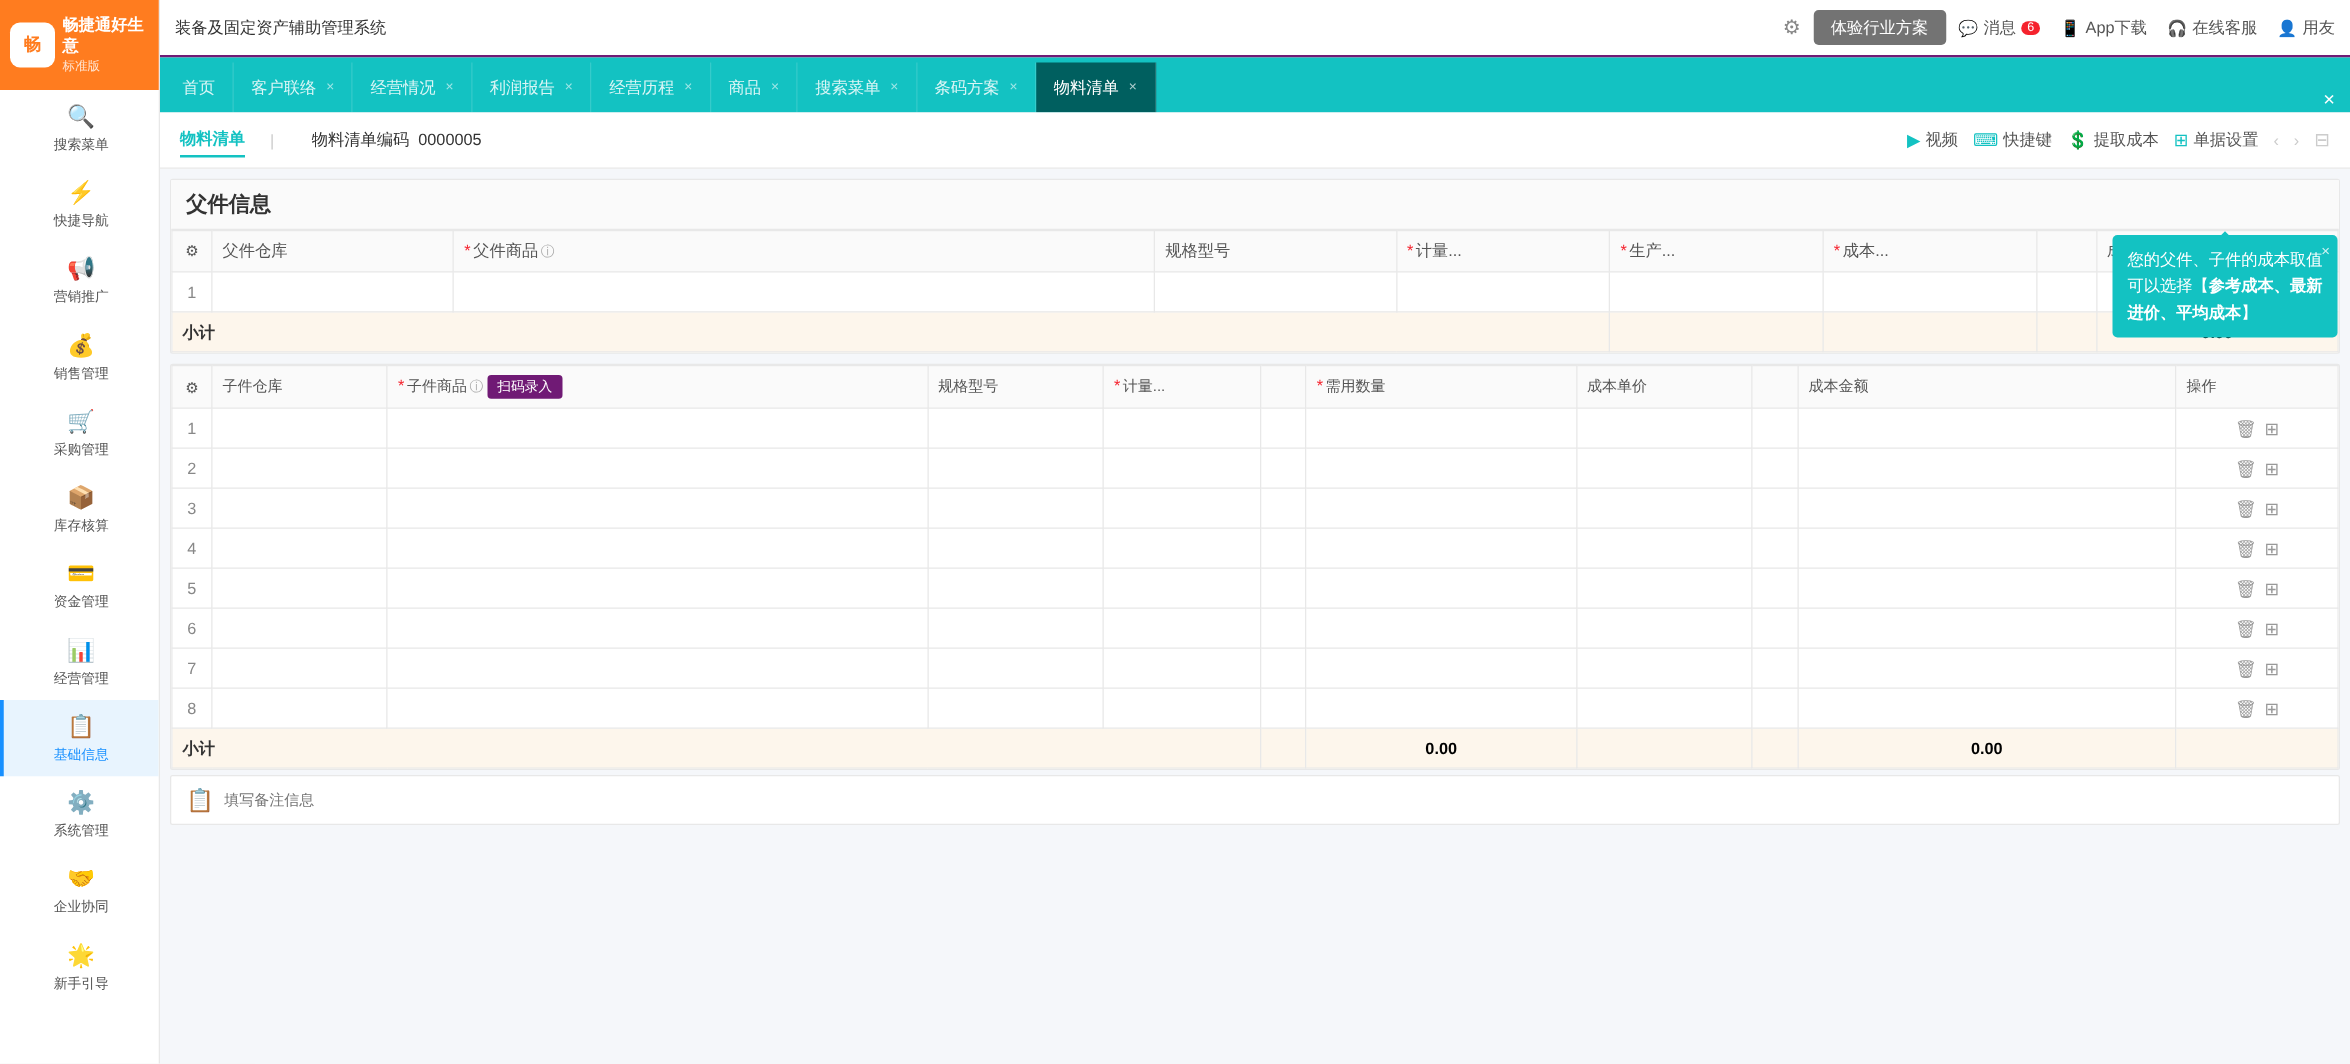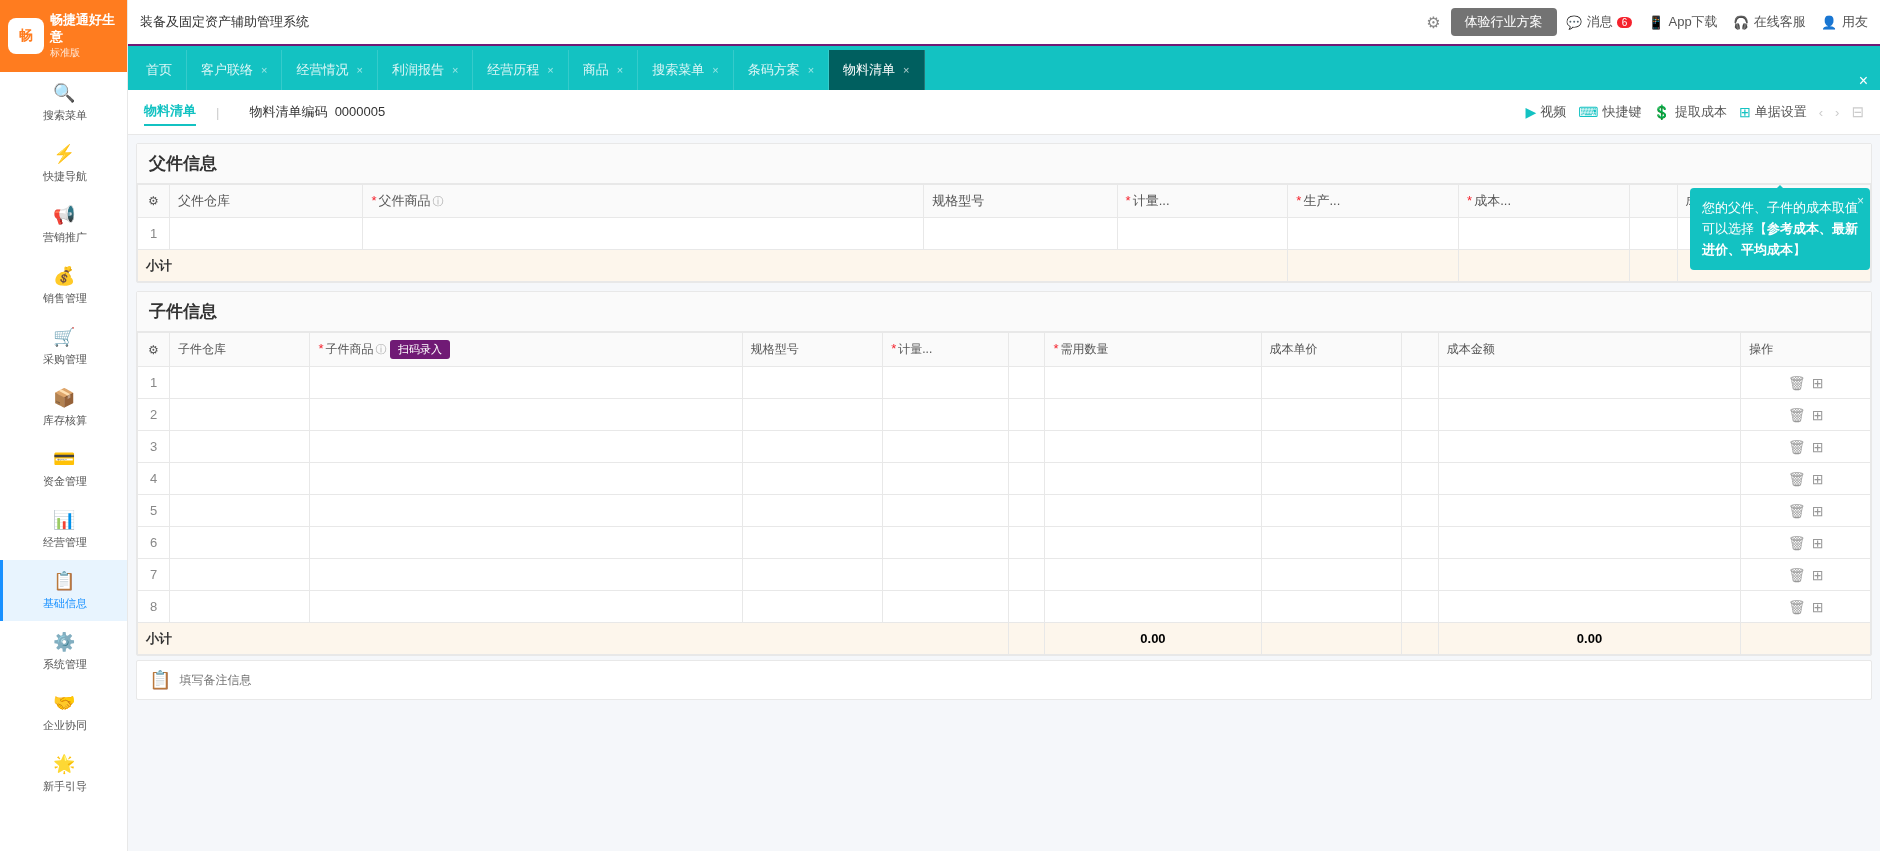--- a/index.html
+++ b/index.html
@@ -286,21 +286,20 @@
               <td></td>
               <td></td>
               <td class="subtotal-val">0.00</td>
             </tr>
           </tbody>
         </table>
       </div>
     </div>
 
     <div class="section" style="margin-top:8px;">
-      <div class="section-title">子件信息</div>
       <div style="overflow-x:auto;">
         <table class="data-table">
           <thead>
             <tr>
               <th class="col-settings">⚙</th>
               <th>子件仓库</th>
               <th style="min-width:180px;"><span class="required-star">*</span>子件商品<span class="info-icon">ⓘ</span> <button class="scan-btn">扫码录入</button></th>
               <th>规格型号</th>
               <th><span class="required-star">*</span>计量...</th>
               <th></th>

